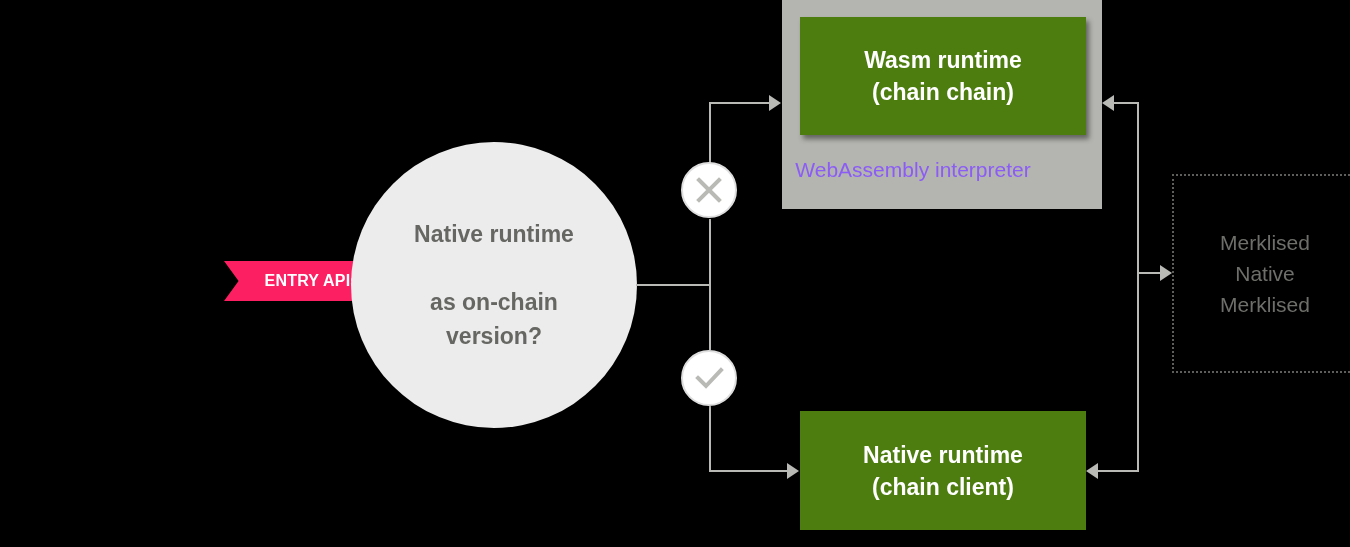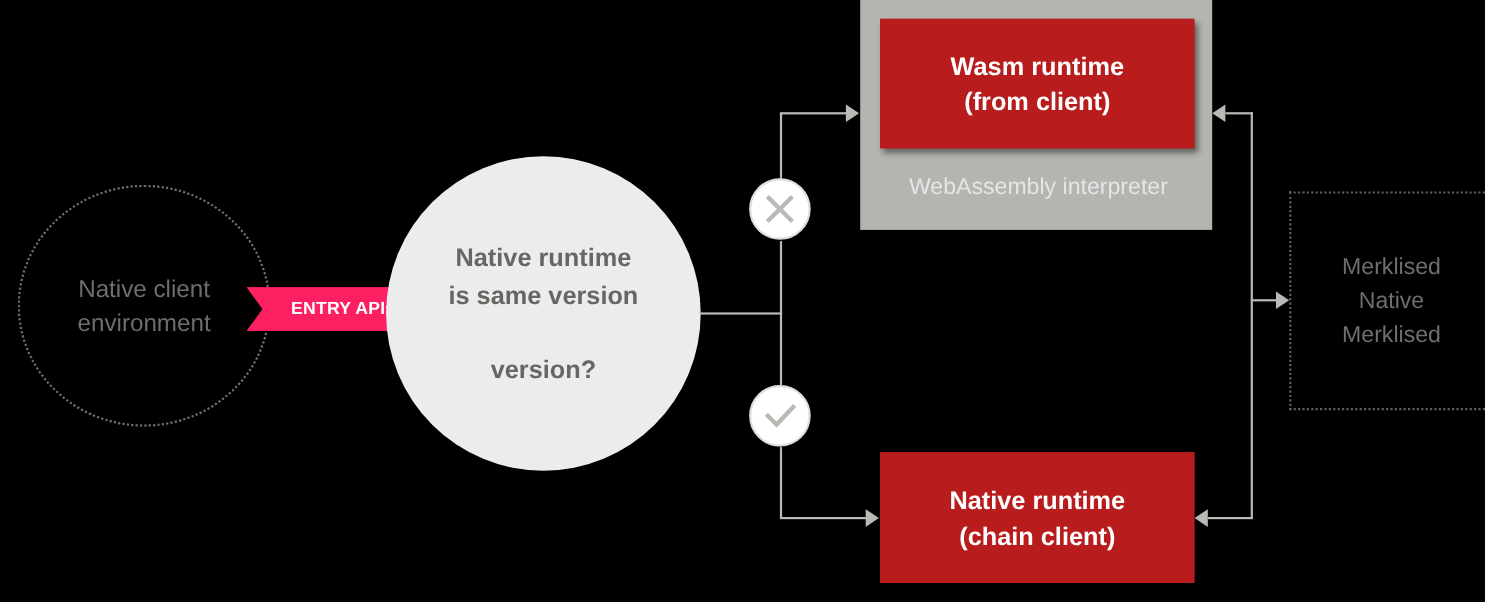--- a/index.html
+++ b/index.html
@@ -59,64 +59,58 @@
     box-sizing:border-box;display:flex;align-items:center;justify-content:center;
     box-shadow:0 1px 3px rgba(0,0,0,.25);
   }
   .marker svg{display:block;}
 
   
   #wasm-group{
     left:782px;top:0px;width:320px;height:209px;background:#b4b4b0;
   }
   .pink-box{
-    background:#b91c1c;color:#fff;font-weight:700;font-size:23px;line-height:32px;
+    background:#4d7c0f;color:#fff;font-weight:700;font-size:23px;line-height:32px;
     display:flex;align-items:center;justify-content:center;text-align:center;
     box-shadow:3px 4px 5px rgba(0,0,0,.45);
   }
   #wasm-box{left:800px;top:17px;width:286px;height:118px;}
   #wasm-caption{
-    left:808px;top:158px;width:272px;text-align:center;
-    color:#e5e5e5;font-size:21px;font-weight:400;
+    left:777px;top:158px;width:272px;text-align:center;
+    color:#8b5cf6;font-size:21px;font-weight:400;
   }
 
   
   #native-box{left:800px;top:411px;width:286px;height:119px;}
 
   
   #db-box{
     left:1172px;top:174px;width:186px;height:199px;
     border:2px dotted #5e5e5a;box-sizing:border-box;
     display:flex;align-items:center;justify-content:center;
   }
   #db-box .txt{
     color:#6e6e6a;font-size:21px;line-height:31px;text-align:center;font-weight:400;
   }
 </style>
 </head>
 <body>
 
 <div id="stage">
 
-  <div class="abs" id="client-circle">
-    <div class="txt">
-      <span>Native client</span><br>
-      <span>environment</span>
-    </div>
-  </div>
 
   <div class="abs" id="entry-banner">
     <span>ENTRY APIs</span>
   </div>
 
   <div class="abs" id="decision-circle">
     <div class="txt">
       <span>Native runtime</span><br>
-      <span>is same version</span><br>
       <br>
+      <span>as on-chain</span><br>
       <span>version?</span>
     </div>
   </div>
 
   <div class="abs ln lnh" style="left:636px;top:284px;width:75px;"></div>
 
   <div class="abs ln lnv" style="left:709px;top:103px;height:60px;"></div>
 
   <div class="abs ln lnv" style="left:709px;top:219px;height:131px;"></div>
 
@@ -136,21 +130,21 @@
   <div class="abs marker" style="left:681px;top:350px;">
     <svg width="32" height="32" viewBox="0 0 32 32">
       <path d="M5 16 L13 24 L28 8" stroke="#b9b9b5" stroke-width="4" stroke-linecap="square" stroke-linejoin="miter" fill="none"></path>
     </svg>
   </div>
 
   <div class="abs" id="wasm-group"></div>
   <div class="abs pink-box" id="wasm-box">
     <div>
       <span>Wasm runtime</span><br>
-      <span>(from client)</span>
+      <span>(chain chain)</span>
     </div>
   </div>
   <div class="abs" id="wasm-caption">WebAssembly interpreter</div>
 
   <div class="abs pink-box" id="native-box">
     <div>
       <span>Native runtime</span><br>
       <span>(chain client)</span>
     </div>
   </div>

